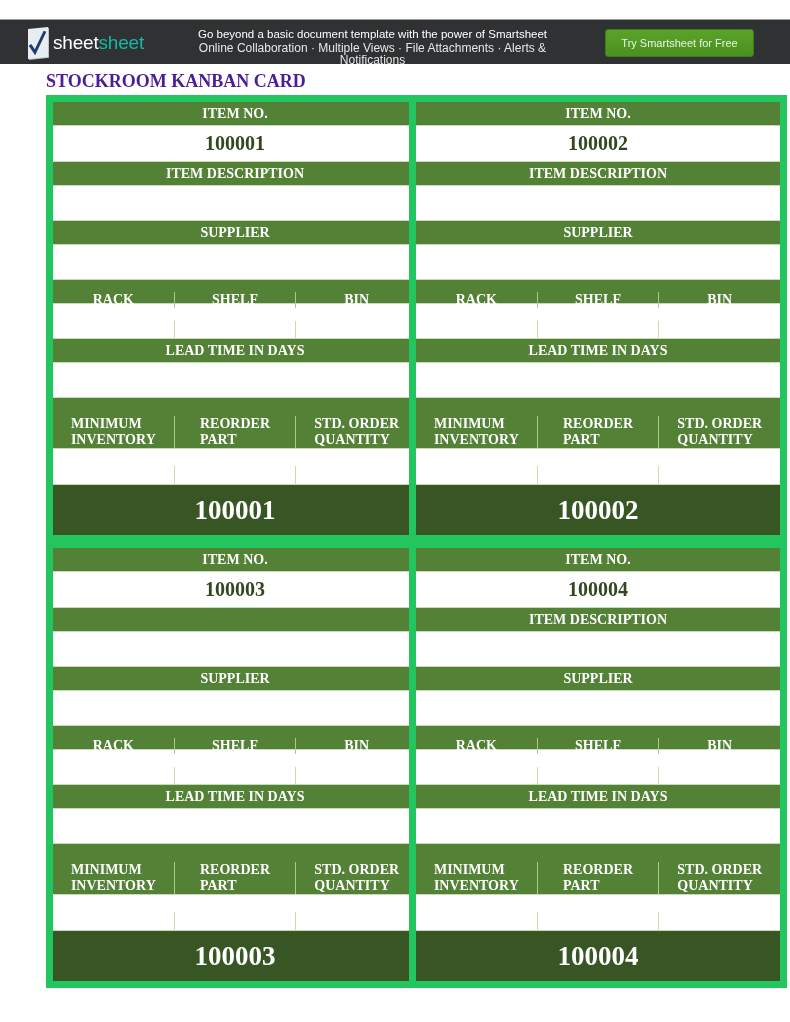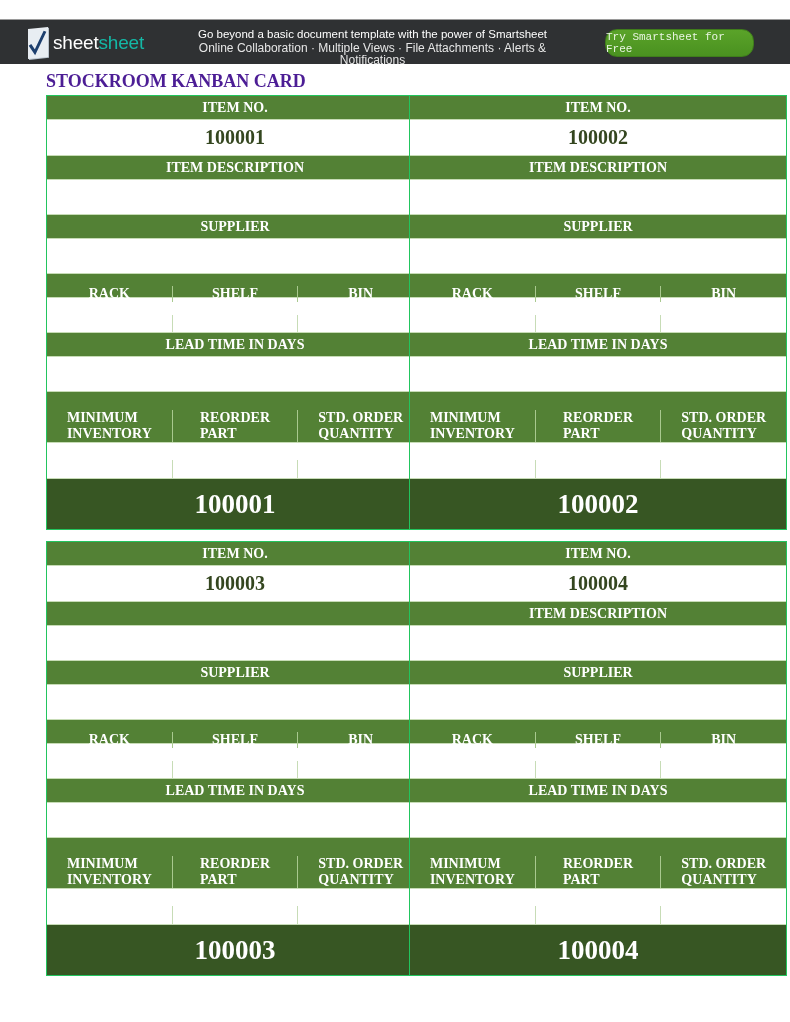--- a/index.html
+++ b/index.html
@@ -21,31 +21,31 @@
   .logo-text b { font-weight: normal; color: #ffffff; }
   .logo-text span { color: #14b8a6; }
 
   .promo { position: absolute; left: 195px; top: 7px; width: 355px; text-align: center; color: #ffffff; font-family: "Liberation Sans", sans-serif; }
   .promo-main { font-size: 11.5px; line-height: 15px; }
   .promo-sub { font-size: 12px; line-height: 12px; color: #e6e6e6; }
 
   .cta {
     position: absolute; left: 605px; top: 9px; width: 149px; height: 28px;
     background: linear-gradient(#5aa329, #4a9120);
-    border: 1px solid #3f7d1b; border-radius: 12px;
-    color: #e9f5e1; font-family: Liberation Mono, monospace; font-size: 11px;
+    border: 1px solid #3f7d1b; border-radius: 3px;
+    color: #e9f5e1; font-family: Liberation Sans, sans-serif; font-size: 11px;
     display: flex; align-items: center; justify-content: center; cursor: pointer;
   }
 
   .title {
     position: absolute; left: 46px; top: 66px;
     font-size: 18px; font-weight: bold; color: #4c1d95; letter-spacing: 0px; line-height: 30px;
   }
 
-  .card { position: absolute; width: 378px; border: 1px solid #22c55e; background: #ffffff; }
+  .card { position: absolute; width: 378px; border: 7px solid #22c55e; background: #ffffff; }
   .row { display: flex; width: 100%; }
   .hdr { background: #538135; color: #ffffff; font-weight: bold; font-size: 14px; text-align: center; align-items: center; justify-content: center; border-bottom: 1px solid #c7dcb6; }
   .blank { background: #ffffff; border-bottom: 1px solid #c7dcb6; }
   .cell { flex: 1; display: flex; align-items: center; justify-content: center; text-align: left; margin-top: 17px; }
   .cell + .cell { border-left: 1px solid #a9c98f; }
   .blank .cell + .cell { border-left: 1px solid #c7dcb6; }
   .h24 { height: 24px; }
   .h35 { height: 35px; }
   .h36 { height: 36px; }
   .h51 { height: 51px; line-height: 16px; }

